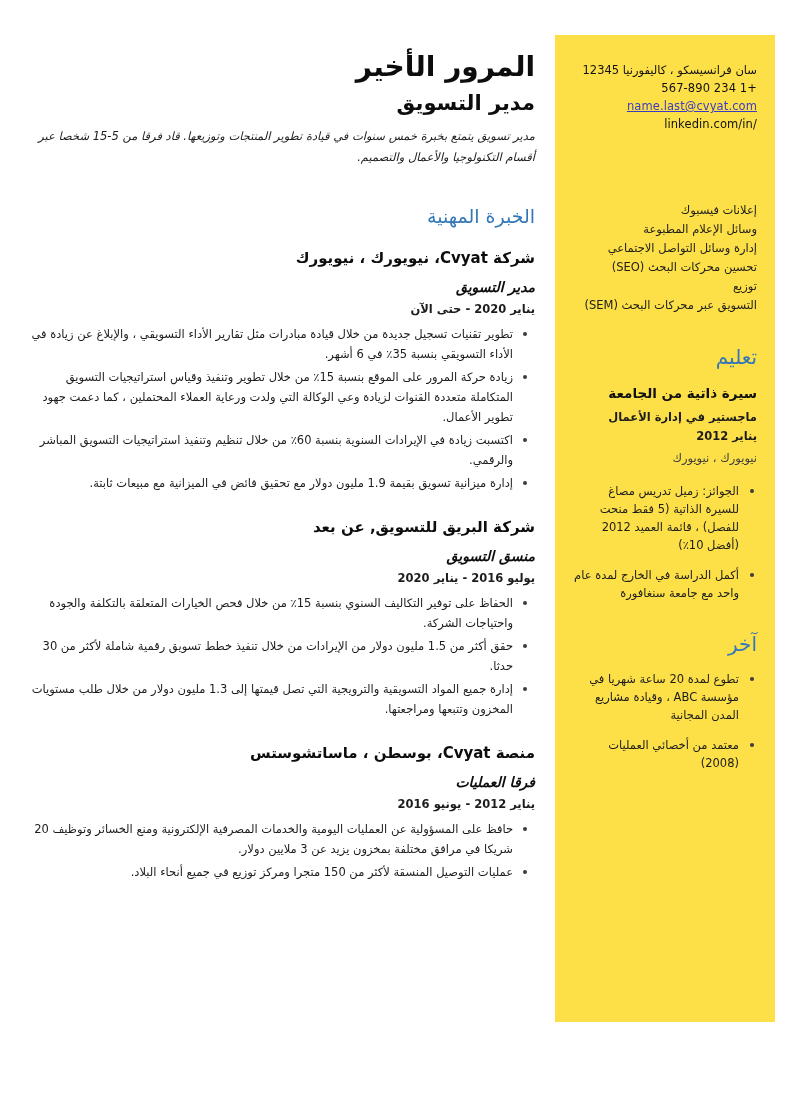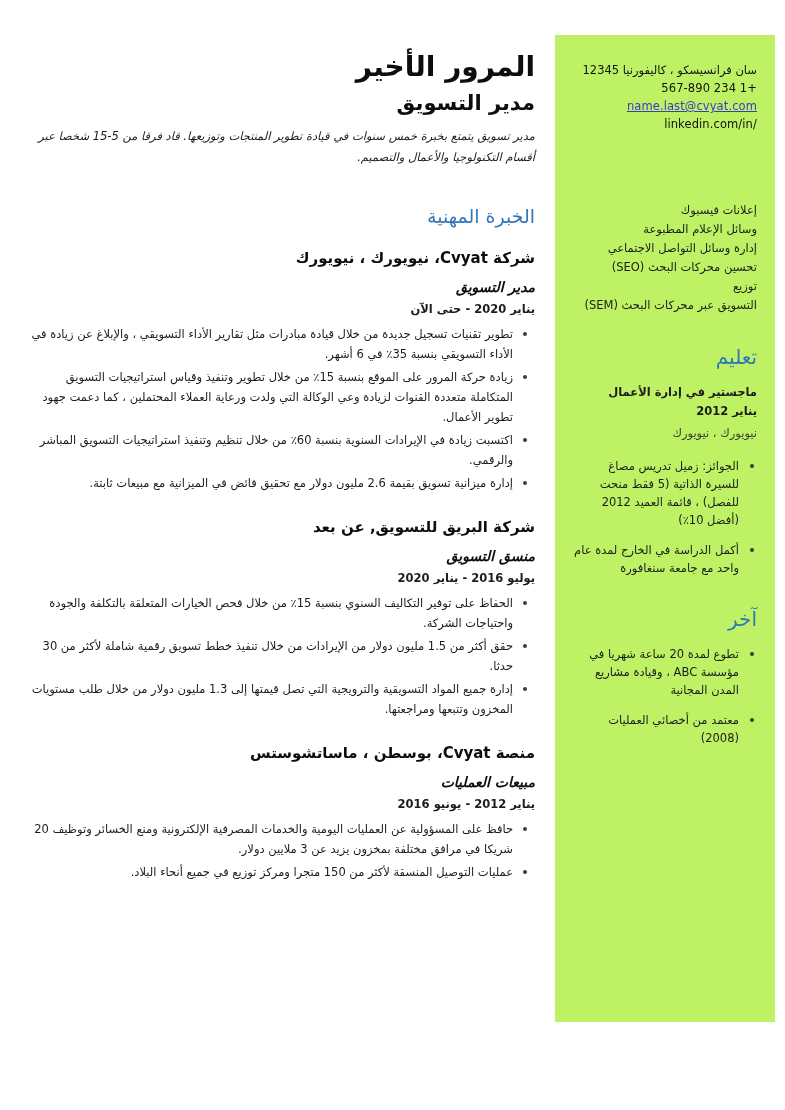--- a/index.html
+++ b/index.html
@@ -23,21 +23,21 @@
     background: #ffffff;
   }
 
   
   .sidebar {
     position: absolute;
     top: 35px;
     right: 10px;
     width: 220px;
     min-height: 987px;
-    background: #bef264;
+    background: #fde047;
     padding: 26px 18px 22px 18px;
     text-align: right;
     direction: rtl;
   }
 
   .sb-contact { margin-bottom: 6px; }
   .sb-contact .line {
     font-size: 11.5px;
     line-height: 18px;
     color: #111111;
@@ -230,20 +230,21 @@
         <li>وسائل الإعلام المطبوعة</li>
         <li>إدارة وسائل التواصل الاجتماعي</li>
         <li>تحسين محركات البحث (SEO)</li>
         <li>توزيع</li>
         <li>التسويق عبر محركات البحث (SEM)</li>
       </ul>
     </section>
 
     <section class="sb-section">
       <h2 class="sb-heading">تعليم</h2>
+      <div class="edu-school">سيرة ذاتية من الجامعة</div>
       <div class="edu-degree">ماجستير في إدارة الأعمال</div>
       <div class="edu-date">يناير 2012</div>
       <div class="edu-loc">نيويورك ، نيويورك</div>
       <ul class="sb-bullets">
         <li>الجوائز: زميل تدريس مصاغ للسيرة الذاتية (5 فقط منحت للفصل) ، قائمة العميد 2012 (أفضل 10٪)</li>
         <li>أكمل الدراسة في الخارج لمدة عام واحد مع جامعة سنغافورة</li>
       </ul>
     </section>
 
     <section class="sb-section">
@@ -268,38 +269,38 @@
       <h2 class="sec-heading">الخبرة المهنية</h2>
 
       <div class="job">
         <div class="job-company">شركة Cvyat، نيويورك ، نيويورك</div>
         <div class="job-title">مدير التسويق</div>
         <div class="job-date">يناير 2020 - حتى الآن</div>
         <ul class="job-bullets">
           <li>تطوير تقنيات تسجيل جديدة من خلال قيادة مبادرات مثل تقارير الأداء التسويقي ، والإبلاغ عن زيادة في الأداء التسويقي بنسبة 35٪ في 6 أشهر.</li>
           <li>زيادة حركة المرور على الموقع بنسبة 15٪ من خلال تطوير وتنفيذ وقياس استراتيجيات التسويق المتكاملة متعددة القنوات لزيادة وعي الوكالة التي ولدت ورعاية العملاء المحتملين ، كما دعمت جهود تطوير الأعمال.</li>
           <li>اكتسبت زيادة في الإيرادات السنوية بنسبة 60٪ من خلال تنظيم وتنفيذ استراتيجيات التسويق المباشر والرقمي.</li>
-          <li>إدارة ميزانية تسويق بقيمة 2.6 مليون دولار مع تحقيق فائض في الميزانية مع مبيعات ثابتة.</li>
+          <li>إدارة ميزانية تسويق بقيمة 1.9 مليون دولار مع تحقيق فائض في الميزانية مع مبيعات ثابتة.</li>
         </ul>
       </div>
 
       <div class="job">
         <div class="job-company">شركة البريق للتسويق, عن بعد</div>
         <div class="job-title">منسق التسويق</div>
         <div class="job-date">يوليو 2016 - يناير 2020</div>
         <ul class="job-bullets">
           <li>الحفاظ على توفير التكاليف السنوي بنسبة 15٪ من خلال فحص الخيارات المتعلقة بالتكلفة والجودة واحتياجات الشركة.</li>
           <li>حقق أكثر من 1.5 مليون دولار من الإيرادات من خلال تنفيذ خطط تسويق رقمية شاملة لأكثر من 30 حدثا.</li>
           <li>إدارة جميع المواد التسويقية والترويجية التي تصل قيمتها إلى 1.3 مليون دولار من خلال طلب مستويات المخزون وتتبعها ومراجعتها.</li>
         </ul>
       </div>
 
       <div class="job">
         <div class="job-company">منصة Cvyat، بوسطن ، ماساتشوستس</div>
-        <div class="job-title">مبيعات العمليات</div>
+        <div class="job-title">فرقا العمليات</div>
         <div class="job-date">يناير 2012 - يونيو 2016</div>
         <ul class="job-bullets">
           <li>حافظ على المسؤولية عن العمليات اليومية والخدمات المصرفية الإلكترونية ومنع الخسائر وتوظيف 20 شريكا في مرافق مختلفة بمخزون يزيد عن 3 ملايين دولار.</li>
           <li>عمليات التوصيل المنسقة لأكثر من 150 متجرا ومركز توزيع في جميع أنحاء البلاد.</li>
         </ul>
       </div>
 
     </section>
   </main>
 

